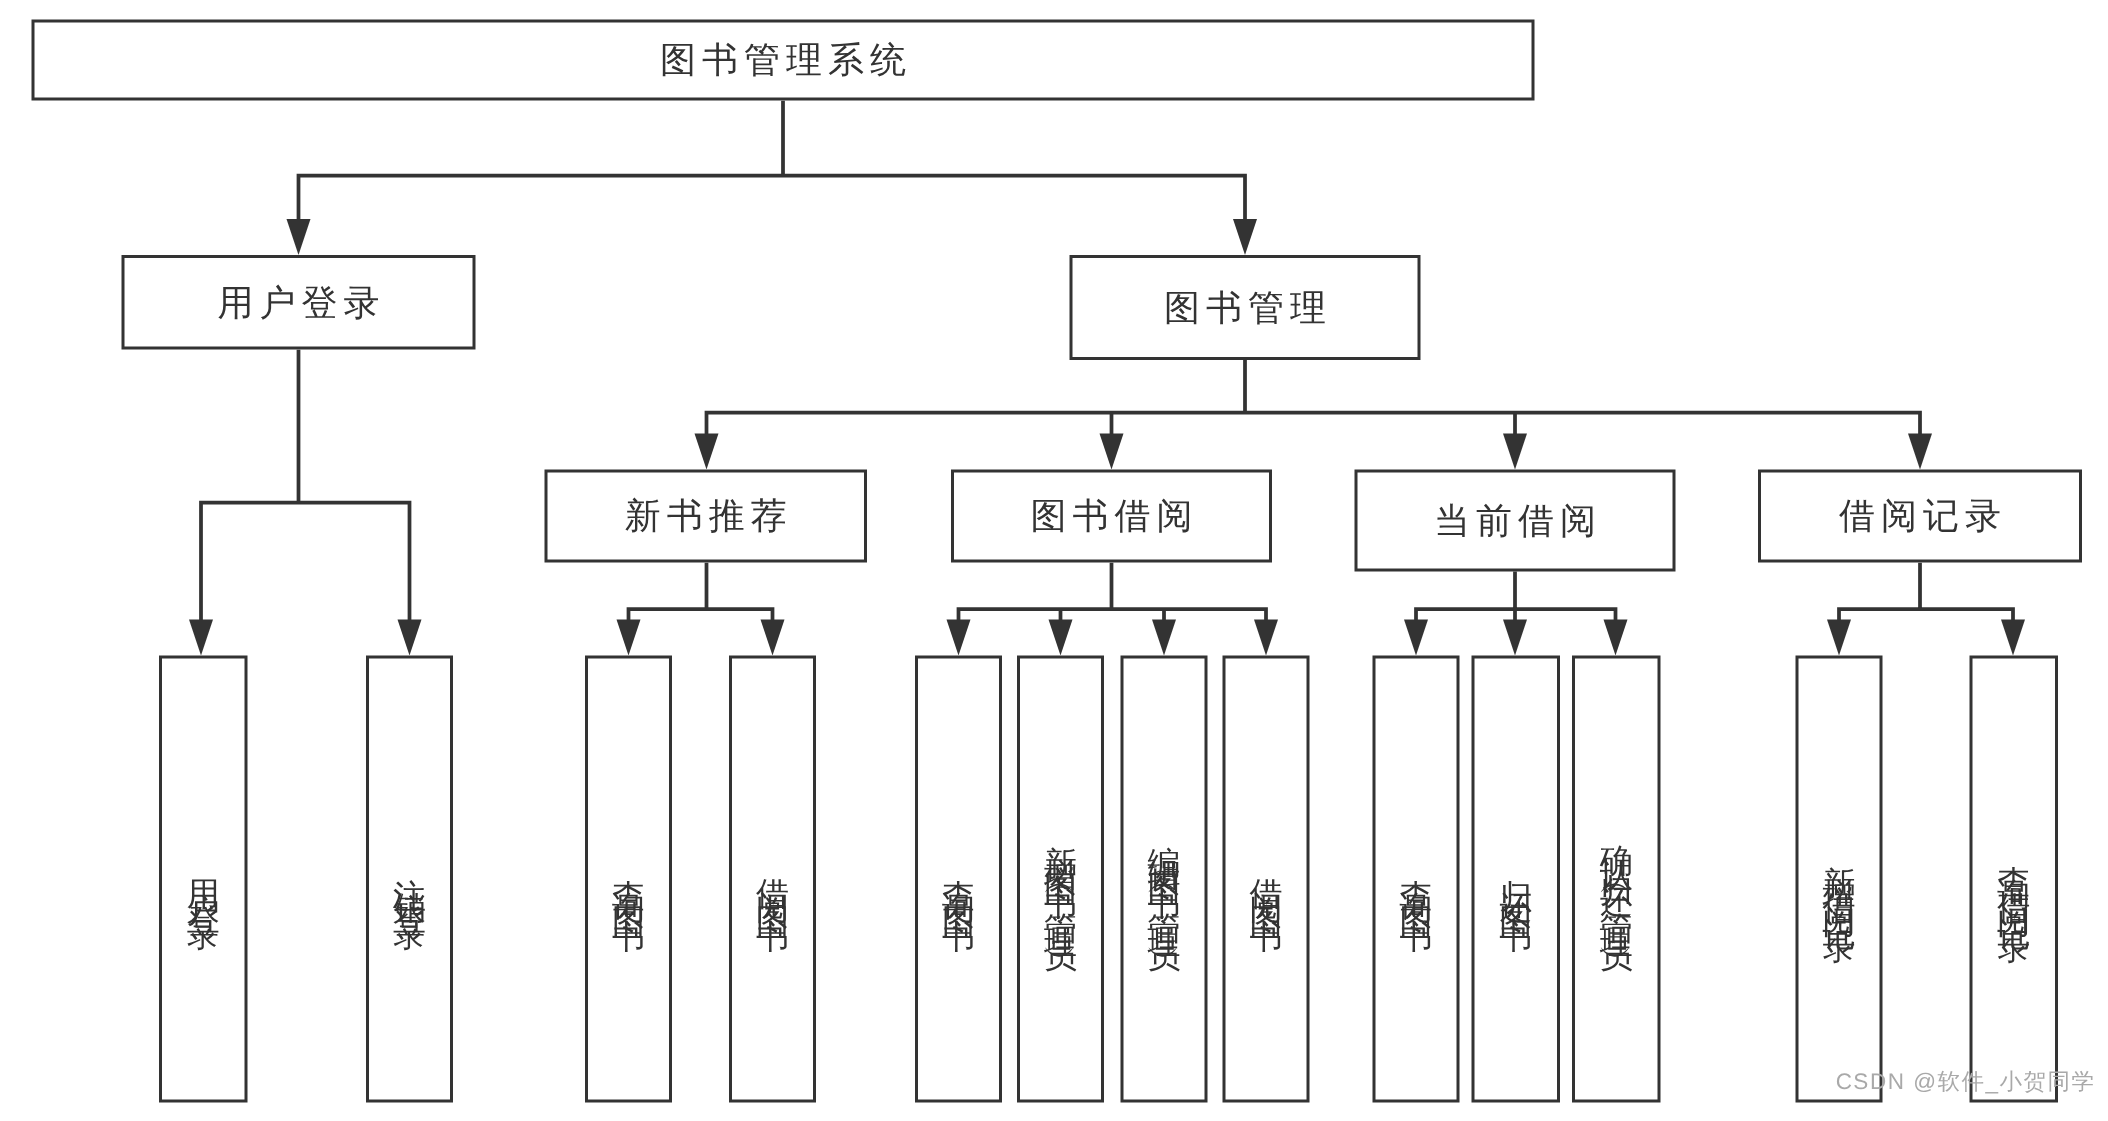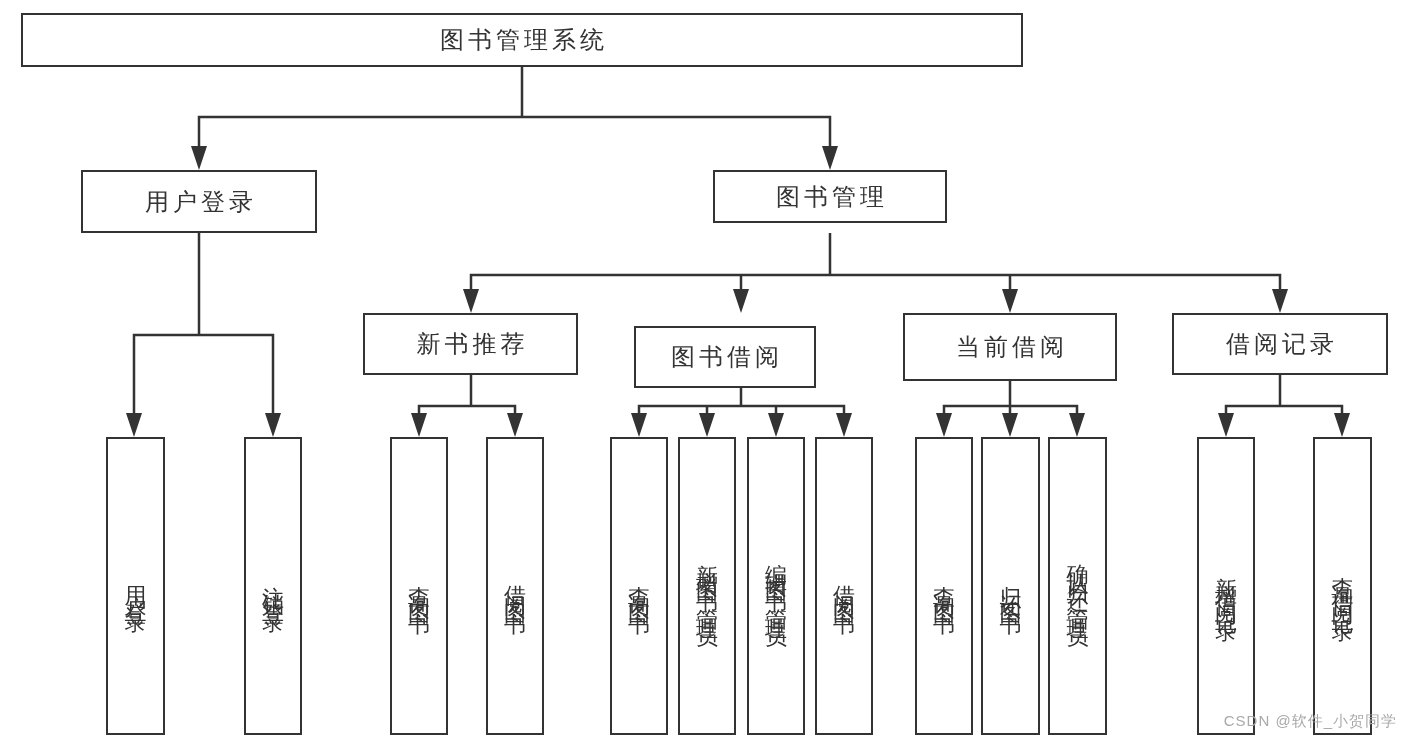--- a/index.html
+++ b/index.html
@@ -112,28 +112,28 @@
     </g>
   </svg>
 
   <div class="node hnode" style="left:21px; top:13px; width:1002px; height:54px;">
     <span>图书管理系统</span>
   </div>
 
   <div class="node hnode" style="left:81px; top:170px; width:236px; height:63px;">
     <span>用户登录</span>
   </div>
-  <div class="node hnode" style="left:713px; top:170px; width:234px; height:53px;">
+  <div class="node hnode" style="left:713px; top:170px; width:234px; height:70px;">
     <span>图书管理</span>
   </div>
 
   <div class="node hnode" style="left:363px; top:313px; width:215px; height:62px;">
     <span>新书推荐</span>
   </div>
-  <div class="node hnode" style="left:634px; top:313px; width:182px; height:62px;margin-top:13px;">
+  <div class="node hnode" style="left:634px; top:313px; width:214px; height:62px;">
     <span>图书借阅</span>
   </div>
   <div class="node hnode" style="left:903px; top:313px; width:214px; height:68px;">
     <span>当前借阅</span>
   </div>
   <div class="node hnode" style="left:1172px; top:313px; width:216px; height:62px;">
     <span>借阅记录</span>
   </div>
 
   <div class="node vnode" style="left:106px; top:437px; width:59px; height:298px;">

